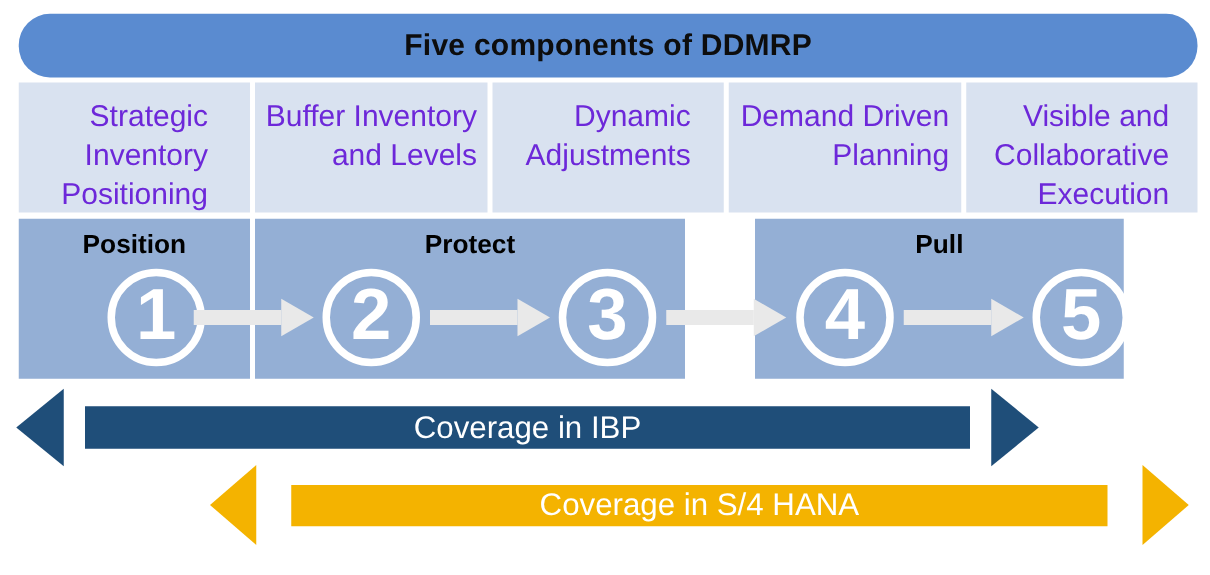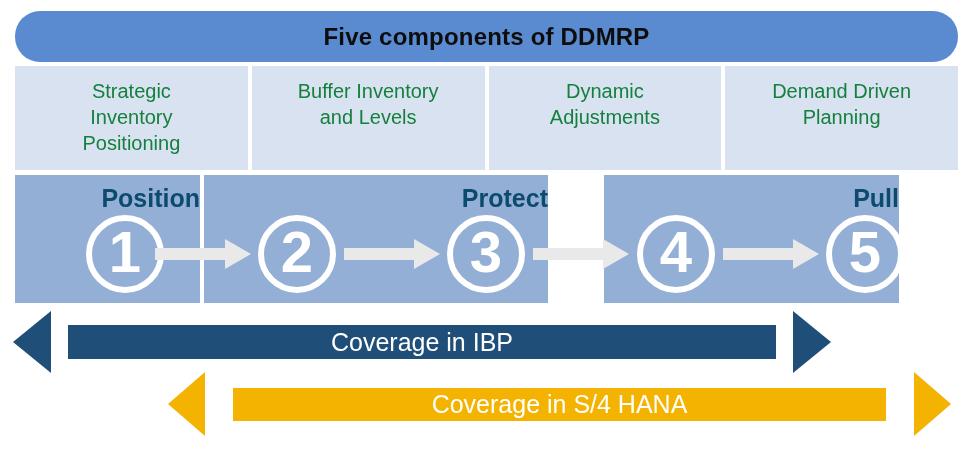--- a/index.html
+++ b/index.html
@@ -43,47 +43,47 @@
     gap: 4px;
   }
   .component-box {
     flex: 1 1 0;
     background: var(--box-bg, #D9E2F0);
     display: flex;
     justify-content: center;
   }
   .component-box .box-label {
     margin-top: 12px;
-    font-size: 20px;
+    font-size: 24px;
     line-height: 1.3;
-    color: #15803d;
-    text-align: center;
+    color: #6d28d9;
+    text-align: right;
     white-space: pre-line;
   }
 
   
   .phase-band {
     position: absolute;
     left: 15px; top: 175px;
     width: 943px; height: 128px;
   }
   .phase-panel {
     position: absolute;
     top: 0; height: 128px;
     background: var(--band-bg, #94AFD5);
   }
   .panel-position { left: 0px;   width: 185px; }
   .panel-protect  { left: 189px; width: 344px; }
   .panel-pull     { left: 568px; width: 295px; margin-left: 21px; }
   .phase-label {
     margin-top: 9px;
-    text-align: right;
-    font-size: 25px;
+    text-align: center;
+    font-size: 21px;
     font-weight: bold;
-    color: #0c4a6e;
+    color: #000000;
   }
 
   
   .step-circle {
     position: absolute;
     top: 40px;
     width: 66px; height: 66px;
     border: 6px solid var(--circle, #ffffff);
     border-radius: 50%;
     display: flex;
@@ -191,20 +191,25 @@
 and Levels</div>
     </div>
     <div class="component-box">
       <div class="box-label">Dynamic
 Adjustments</div>
     </div>
     <div class="component-box">
       <div class="box-label">Demand Driven
 Planning</div>
     </div>
+    <div class="component-box">
+      <div class="box-label">Visible and
+Collaborative
+Execution</div>
+    </div>
   </div>
 
   <div class="phase-band">
     <div class="phase-panel panel-position">
       <div class="phase-label">Position</div>
     </div>
     <div class="phase-panel panel-protect">
       <div class="phase-label">Protect</div>
     </div>
     <div class="phase-panel panel-pull">

